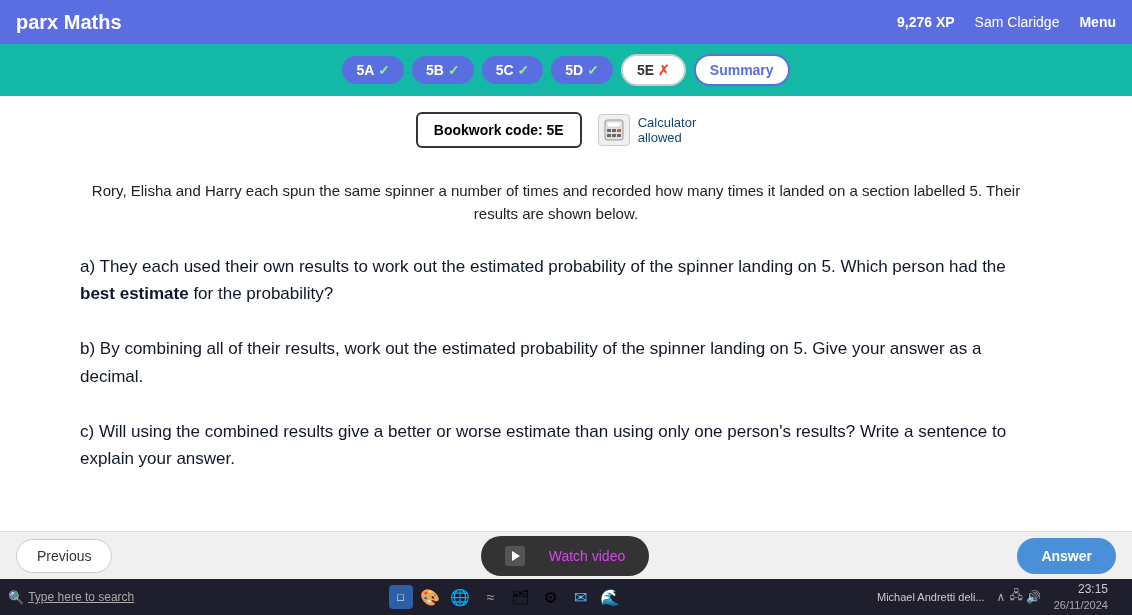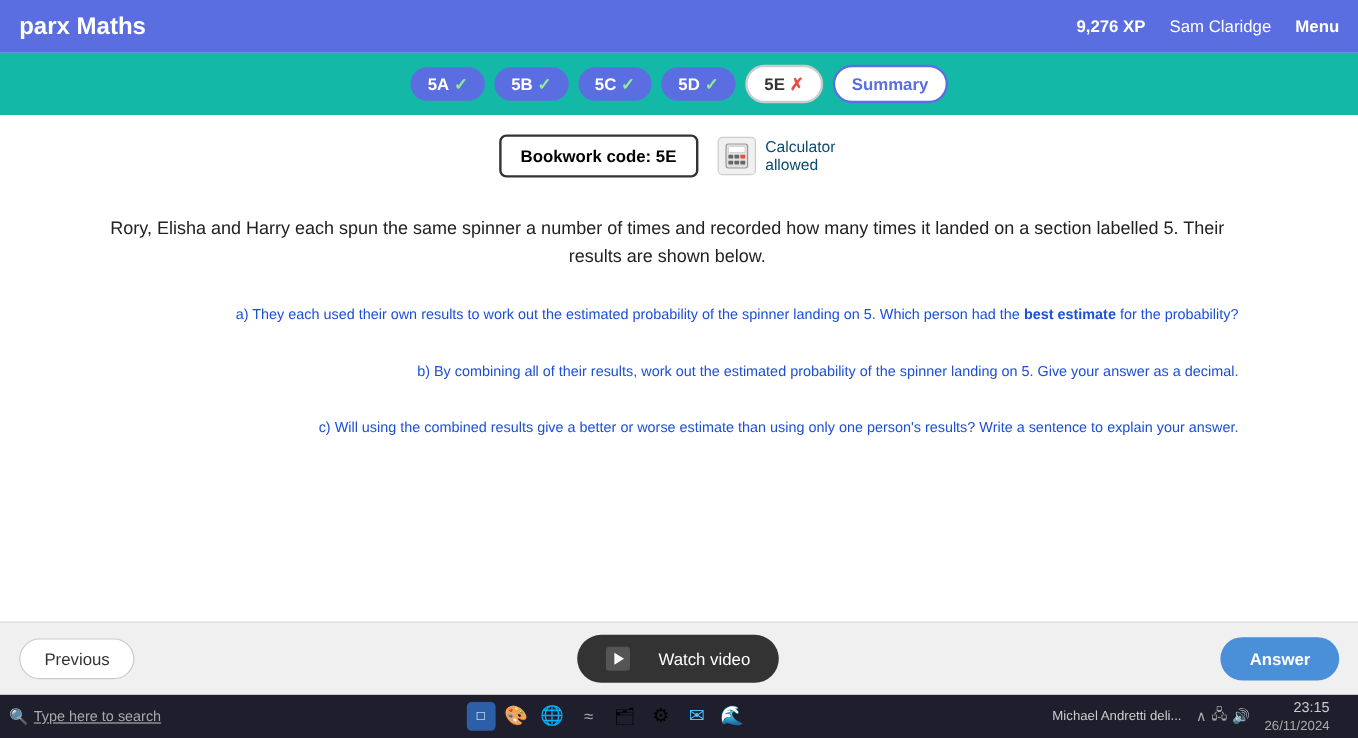--- a/index.html
+++ b/index.html
@@ -127,50 +127,50 @@
     }
 
     
     .question-intro {
       text-align: center;
       font-size: 15px;
       color: #222;
       line-height: 1.5;
     }
     .question-part {
-      font-size: 12px;
-      color: #1d4ed8;
+      font-size: 17px;
+      color: #0f172a;
       line-height: 1.6;
-      text-align: right;
+      text-align: left;
     }
     .question-part b { font-weight: bold; }
 
     
     .bottom-bar {
       background: #f0f0f0;
       display: flex;
       align-items: center;
       justify-content: space-between;
       padding: 8px 16px;
-      height: 61px;
+      height: 48px;
       flex-shrink: 0;
       border-top: 1px solid #ddd;
     }
     .prev-btn {
       background: white;
       border: 1px solid #ccc;
       border-radius: 20px;
       padding: 8px 20px;
       font-size: 14px;
       cursor: pointer;
       color: #333;
     }
     .watch-video-btn {
       background: #333;
-      color: #ffffff;
+      color: #d946ef;
       border: none;
       border-radius: 20px;
       padding: 10px 24px;
       font-size: 14px;
       cursor: pointer;
       display: flex;
       align-items: center;
       gap: 24px;
       justify-content: center;
     }

